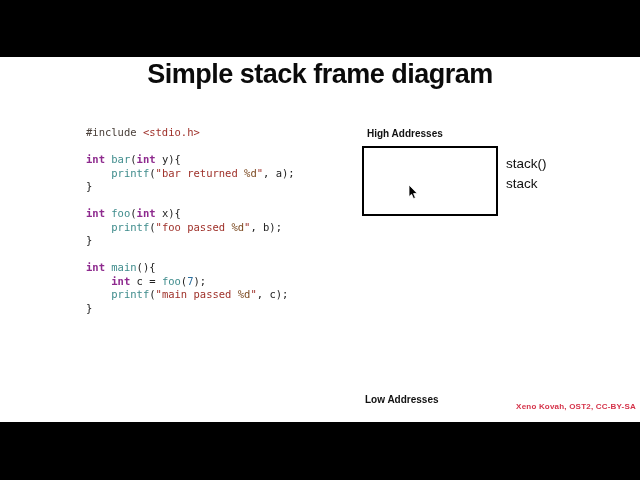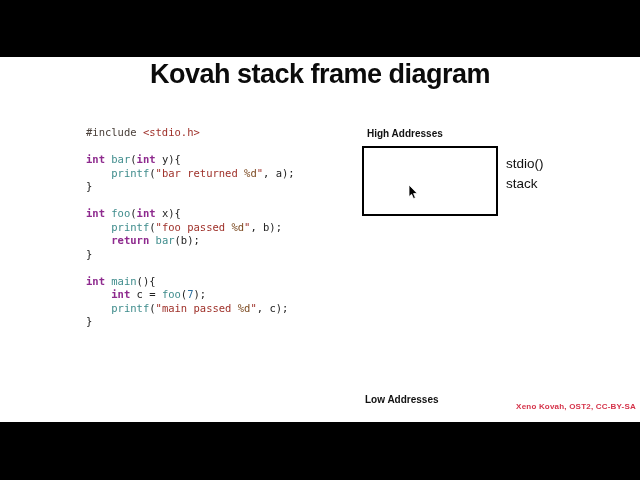--- a/index.html
+++ b/index.html
@@ -57,46 +57,45 @@
 </style>
 </head>
 <body>
 
 <div id="stage">
 
   <div id="letterbox-top" class="letterbox"></div>
 
   <div id="slide">
 
-    <div id="slide-title">Kovah stack frame diagram</div>
+    <div id="slide-title">Simple stack frame diagram</div>
 
     <div id="code-block">
         <div class="code-line"><span style="color: rgb(74, 64, 58);">#include </span><span style="color: rgb(158, 47, 40);">&lt;stdio.h&gt;</span></div>
         <div class="code-line">&nbsp;</div>
         <div class="code-line"><span style="color: rgb(142, 42, 142); font-weight: bold;">int</span><span style="color: rgb(33, 33, 33);"> </span><span style="color: rgb(61, 139, 139);">bar</span><span style="color: rgb(33, 33, 33);">(</span><span style="color: rgb(142, 42, 142); font-weight: bold;">int</span><span style="color: rgb(33, 33, 33);"> y){</span></div>
         <div class="code-line"><span style="color: rgb(33, 33, 33);">    </span><span style="color: rgb(61, 139, 139);">printf</span><span style="color: rgb(33, 33, 33);">(</span><span style="color: rgb(158, 47, 40);">"bar returned </span><span style="color: rgb(124, 74, 33);">%d</span><span style="color: rgb(158, 47, 40);">"</span><span style="color: rgb(33, 33, 33);">, a);</span></div>
         <div class="code-line"><span style="color: rgb(33, 33, 33);">}</span></div>
         <div class="code-line">&nbsp;</div>
         <div class="code-line"><span style="color: rgb(142, 42, 142); font-weight: bold;">int</span><span style="color: rgb(33, 33, 33);"> </span><span style="color: rgb(61, 139, 139);">foo</span><span style="color: rgb(33, 33, 33);">(</span><span style="color: rgb(142, 42, 142); font-weight: bold;">int</span><span style="color: rgb(33, 33, 33);"> x){</span></div>
         <div class="code-line"><span style="color: rgb(33, 33, 33);">    </span><span style="color: rgb(61, 139, 139);">printf</span><span style="color: rgb(33, 33, 33);">(</span><span style="color: rgb(158, 47, 40);">"foo passed </span><span style="color: rgb(124, 74, 33);">%d</span><span style="color: rgb(158, 47, 40);">"</span><span style="color: rgb(33, 33, 33);">, b);</span></div>
-        <div class="code-line"><span style="color: rgb(33, 33, 33);">    </span><span style="color: rgb(142, 42, 142); font-weight: bold;">return</span><span style="color: rgb(33, 33, 33);"> </span><span style="color: rgb(61, 139, 139);">bar</span><span style="color: rgb(33, 33, 33);">(b);</span></div>
         <div class="code-line"><span style="color: rgb(33, 33, 33);">}</span></div>
         <div class="code-line">&nbsp;</div>
         <div class="code-line"><span style="color: rgb(142, 42, 142); font-weight: bold;">int</span><span style="color: rgb(33, 33, 33);"> </span><span style="color: rgb(61, 139, 139);">main</span><span style="color: rgb(33, 33, 33);">(){</span></div>
         <div class="code-line"><span style="color: rgb(33, 33, 33);">    </span><span style="color: rgb(142, 42, 142); font-weight: bold;">int</span><span style="color: rgb(33, 33, 33);"> c = </span><span style="color: rgb(61, 139, 139);">foo</span><span style="color: rgb(33, 33, 33);">(</span><span style="color: rgb(45, 111, 158);">7</span><span style="color: rgb(33, 33, 33);">);</span></div>
         <div class="code-line"><span style="color: rgb(33, 33, 33);">    </span><span style="color: rgb(61, 139, 139);">printf</span><span style="color: rgb(33, 33, 33);">(</span><span style="color: rgb(158, 47, 40);">"main passed </span><span style="color: rgb(124, 74, 33);">%d</span><span style="color: rgb(158, 47, 40);">"</span><span style="color: rgb(33, 33, 33);">, c);</span></div>
         <div class="code-line"><span style="color: rgb(33, 33, 33);">}</span></div>
       </div>
 
     <div id="high-label" class="addr-label">High Addresses</div>
 
     <div id="frame-box"></div>
 
     <div id="frame-label">
-      <div>stdio()</div>
+      <div>stack()</div>
       <div>stack</div>
     </div>
 
     <div id="mouse-cursor">
       <svg width="12" height="16" viewBox="0 0 12 16">
         <polygon points="1,0 1,11.6 3.6,9.3 5.5,13.6 7.4,12.7 5.6,8.6 9.2,8.4" fill="#000" stroke="#fff" stroke-width="0.8"></polygon>
       </svg>
     </div>
 
     <div id="low-label" class="addr-label">Low Addresses</div>

